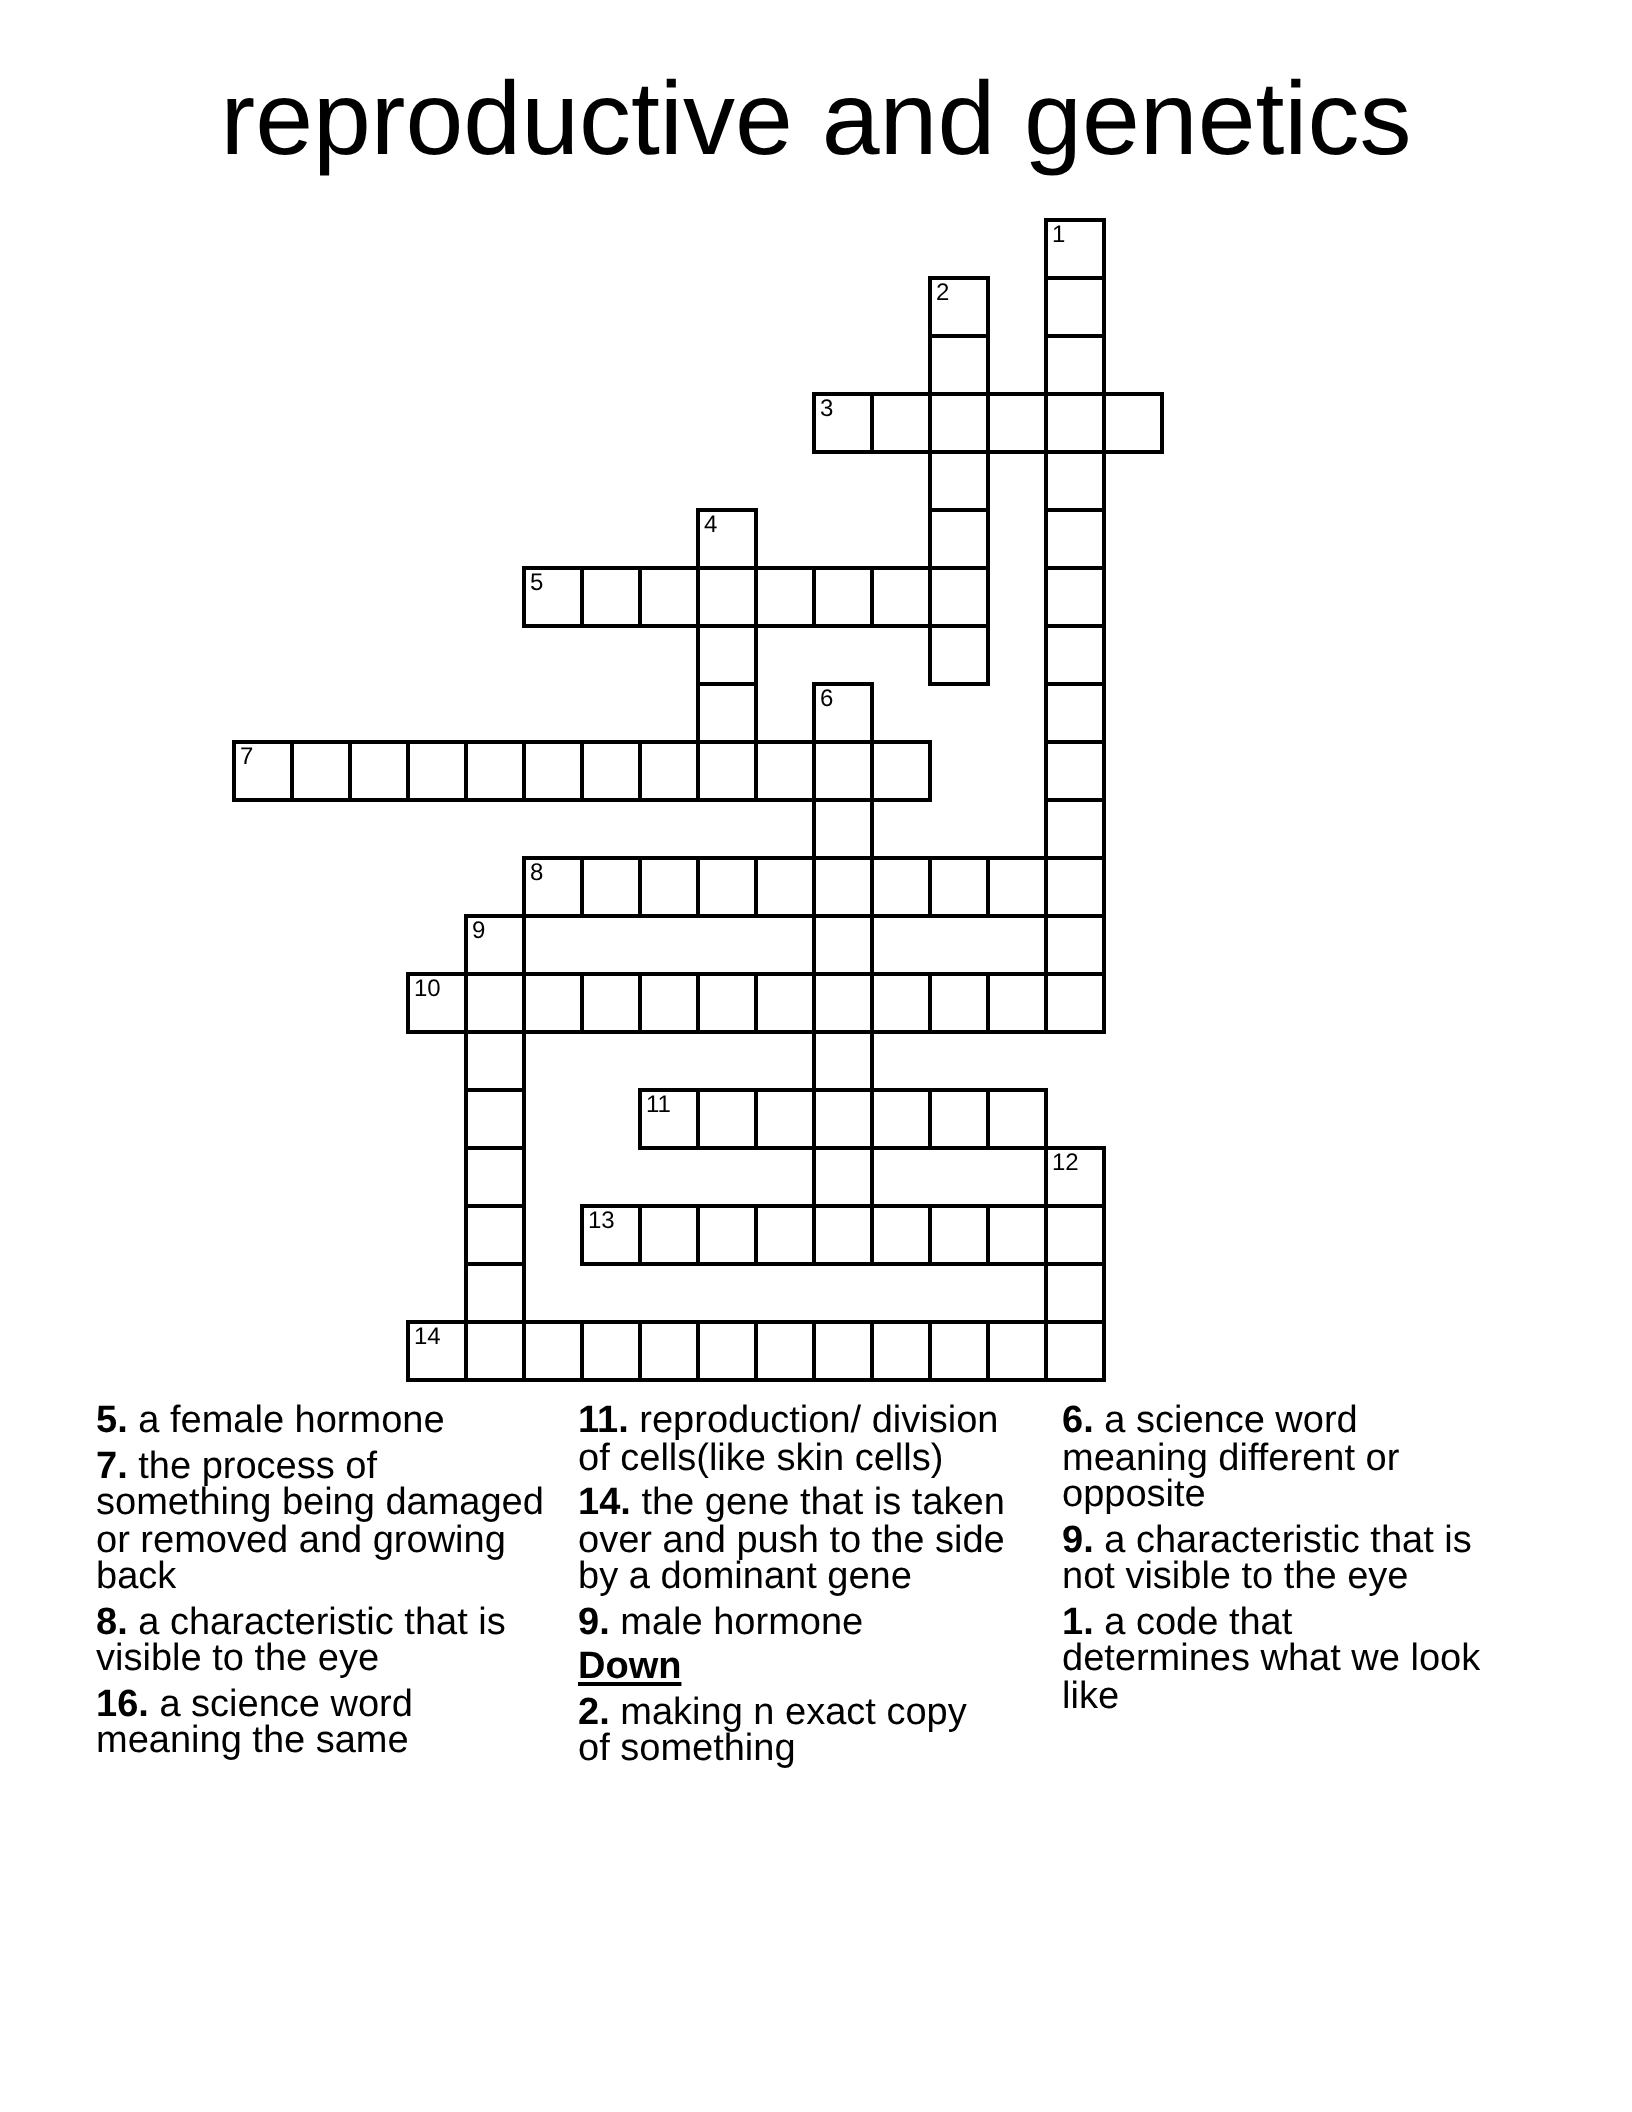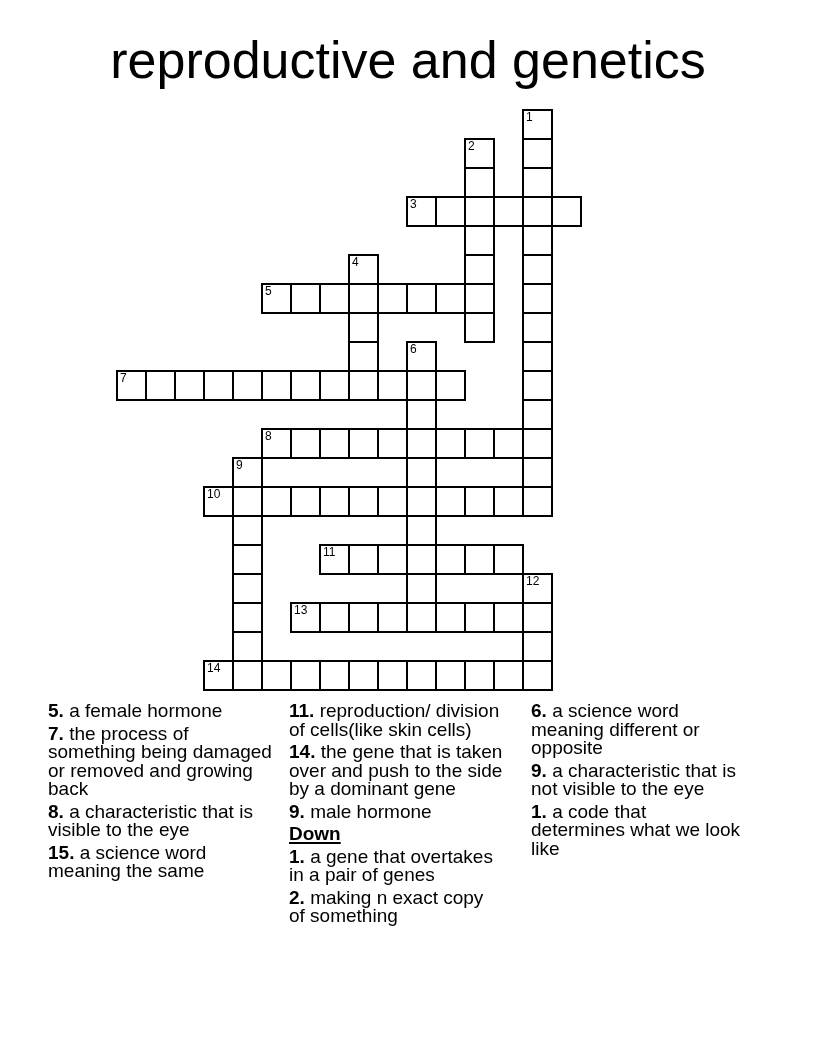--- a/index.html
+++ b/index.html
@@ -184,33 +184,31 @@
 
 <div id="clues">
     <div class="cluecol cluecol-1">
       <div class="clue"><span class="num">5.</span> <span class="txt">a female hormone</span></div>
       <div class="clue"><span class="num">7.</span> <span class="txt">the process of
 something being damaged
 or removed and growing
 back</span></div>
       <div class="clue"><span class="num">8.</span> <span class="txt">a characteristic that is
 visible to the eye</span></div>
-      <div class="clue"><span class="num">15.</span> <span class="txt">a science word
+      <div class="clue"><span class="num">16.</span> <span class="txt">a science word
 meaning the same</span></div>
     </div>
     <div class="cluecol cluecol-2">
       <div class="clue"><span class="num">11.</span> <span class="txt">reproduction/ division
 of cells(like skin cells)</span></div>
       <div class="clue"><span class="num">14.</span> <span class="txt">the gene that is taken
 over and push to the side
 by a dominant gene</span></div>
       <div class="clue"><span class="num">9.</span> <span class="txt">male hormone</span></div>
       <div class="heading">Down</div>
-      <div class="clue"><span class="num">1.</span> <span class="txt">a gene that overtakes
-in a pair of genes</span></div>
       <div class="clue"><span class="num">2.</span> <span class="txt">making n exact copy
 of something</span></div>
     </div>
     <div class="cluecol cluecol-3">
       <div class="clue"><span class="num">6.</span> <span class="txt">a science word
 meaning different or
 opposite</span></div>
       <div class="clue"><span class="num">9.</span> <span class="txt">a characteristic that is
 not visible to the eye</span></div>
       <div class="clue"><span class="num">1.</span> <span class="txt">a code that

